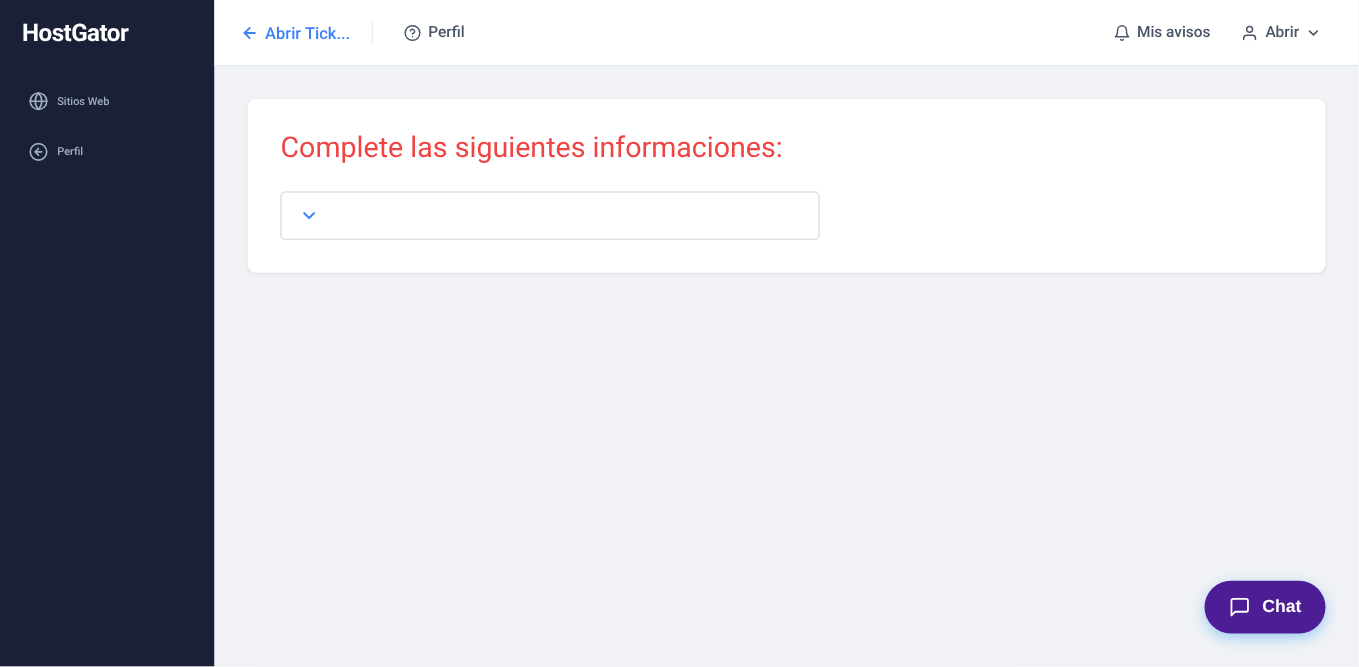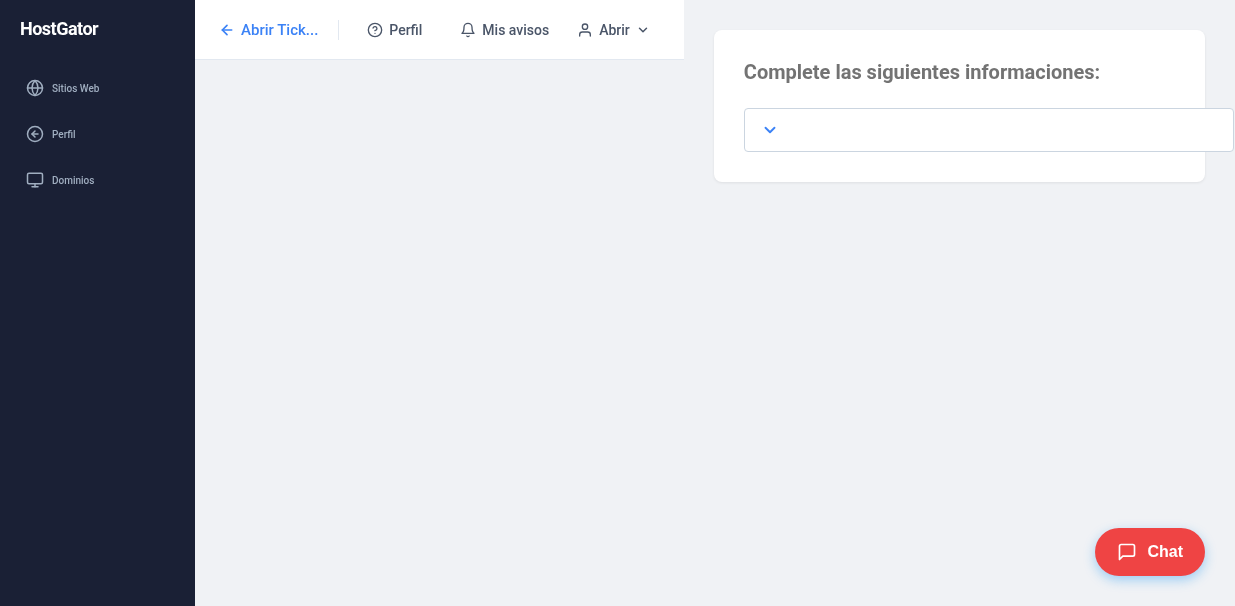--- a/index.html
+++ b/index.html
@@ -26,21 +26,21 @@
       flex-shrink: 0;
     }
 
     .sidebar-logo {
       padding: 18px 20px;
       margin-bottom: 10px;
     }
 
     .sidebar-logo-text {
       color: white;
-      font-size: 18px;
+      font-size: 22px;
       font-weight: 700;
       letter-spacing: -0.5px;
     }
 
     .sidebar-nav {
       display: flex;
       flex-direction: column;
       padding: 0 12px;
       gap: 4px;
     }
@@ -65,20 +65,21 @@
       align-items: center;
       justify-content: center;
       color: #a0aec0;
       flex-shrink: 0;
     }
 
     
     .main {
       flex: 1;
       display: flex;
+      flex-direction: column;
       background: #f0f2f5;
     }
 
     
     .topbar {
       background: white;
       height: 60px;
       display: flex;
       align-items: center;
       padding: 0 24px;
@@ -144,23 +145,23 @@
     }
 
     .card {
       background: white;
       border-radius: 8px;
       padding: 30px;
       box-shadow: 0 1px 3px rgba(0,0,0,0.08);
     }
 
     .card-title {
-      font-size: 20px;
-      font-weight: 700;
-      color: #737373;
+      font-size: 26px;
+      font-weight: 400;
+      color: #ef4444;
       margin-bottom: 24px;
     }
 
     .dropdown-field {
       display: flex;
       align-items: center;
       justify-content: space-between;
       border: 1px solid #cbd5e0;
       border-radius: 4px;
       padding: 12px 16px;
@@ -177,21 +178,21 @@
     .dropdown-arrow {
       color: #3b82f6;
       font-size: 16px;
     }
 
     
     .chat-button {
       position: absolute;
       bottom: 30px;
       right: 30px;
-      background: #ef4444;
+      background: #4c1d95;
       color: white;
       border: none;
       border-radius: 50px;
       padding: 14px 22px;
       display: flex;
       align-items: center;
       gap: 10px;
       cursor: pointer;
       font-size: 16px;
       font-weight: 600;
@@ -227,30 +228,20 @@
       <span class="icon">
         <svg width="18" height="18" viewBox="0 0 24 24" fill="none" stroke="#a0aec0" stroke-width="2" stroke-linecap="round" stroke-linejoin="round">
           <circle cx="12" cy="12" r="10"></circle>
           <polyline points="12 8 8 12 12 16"></polyline>
           <line x1="16" y1="12" x2="8" y2="12"></line>
         </svg>
       </span>
       <span>Perfil</span>
     </div>
 
-    <div class="sidebar-item">
-      <span class="icon">
-        <svg width="18" height="18" viewBox="0 0 24 24" fill="none" stroke="#a0aec0" stroke-width="2" stroke-linecap="round" stroke-linejoin="round">
-          <rect x="2" y="3" width="20" height="14" rx="2" ry="2"></rect>
-          <line x1="8" y1="21" x2="16" y2="21"></line>
-          <line x1="12" y1="17" x2="12" y2="21"></line>
-        </svg>
-      </span>
-      <span>Dominios</span>
-    </div>
 
 
   </nav>
 </aside>
 
 <div class="main">
 
   <header class="topbar">
 
     <a class="topbar-back">

